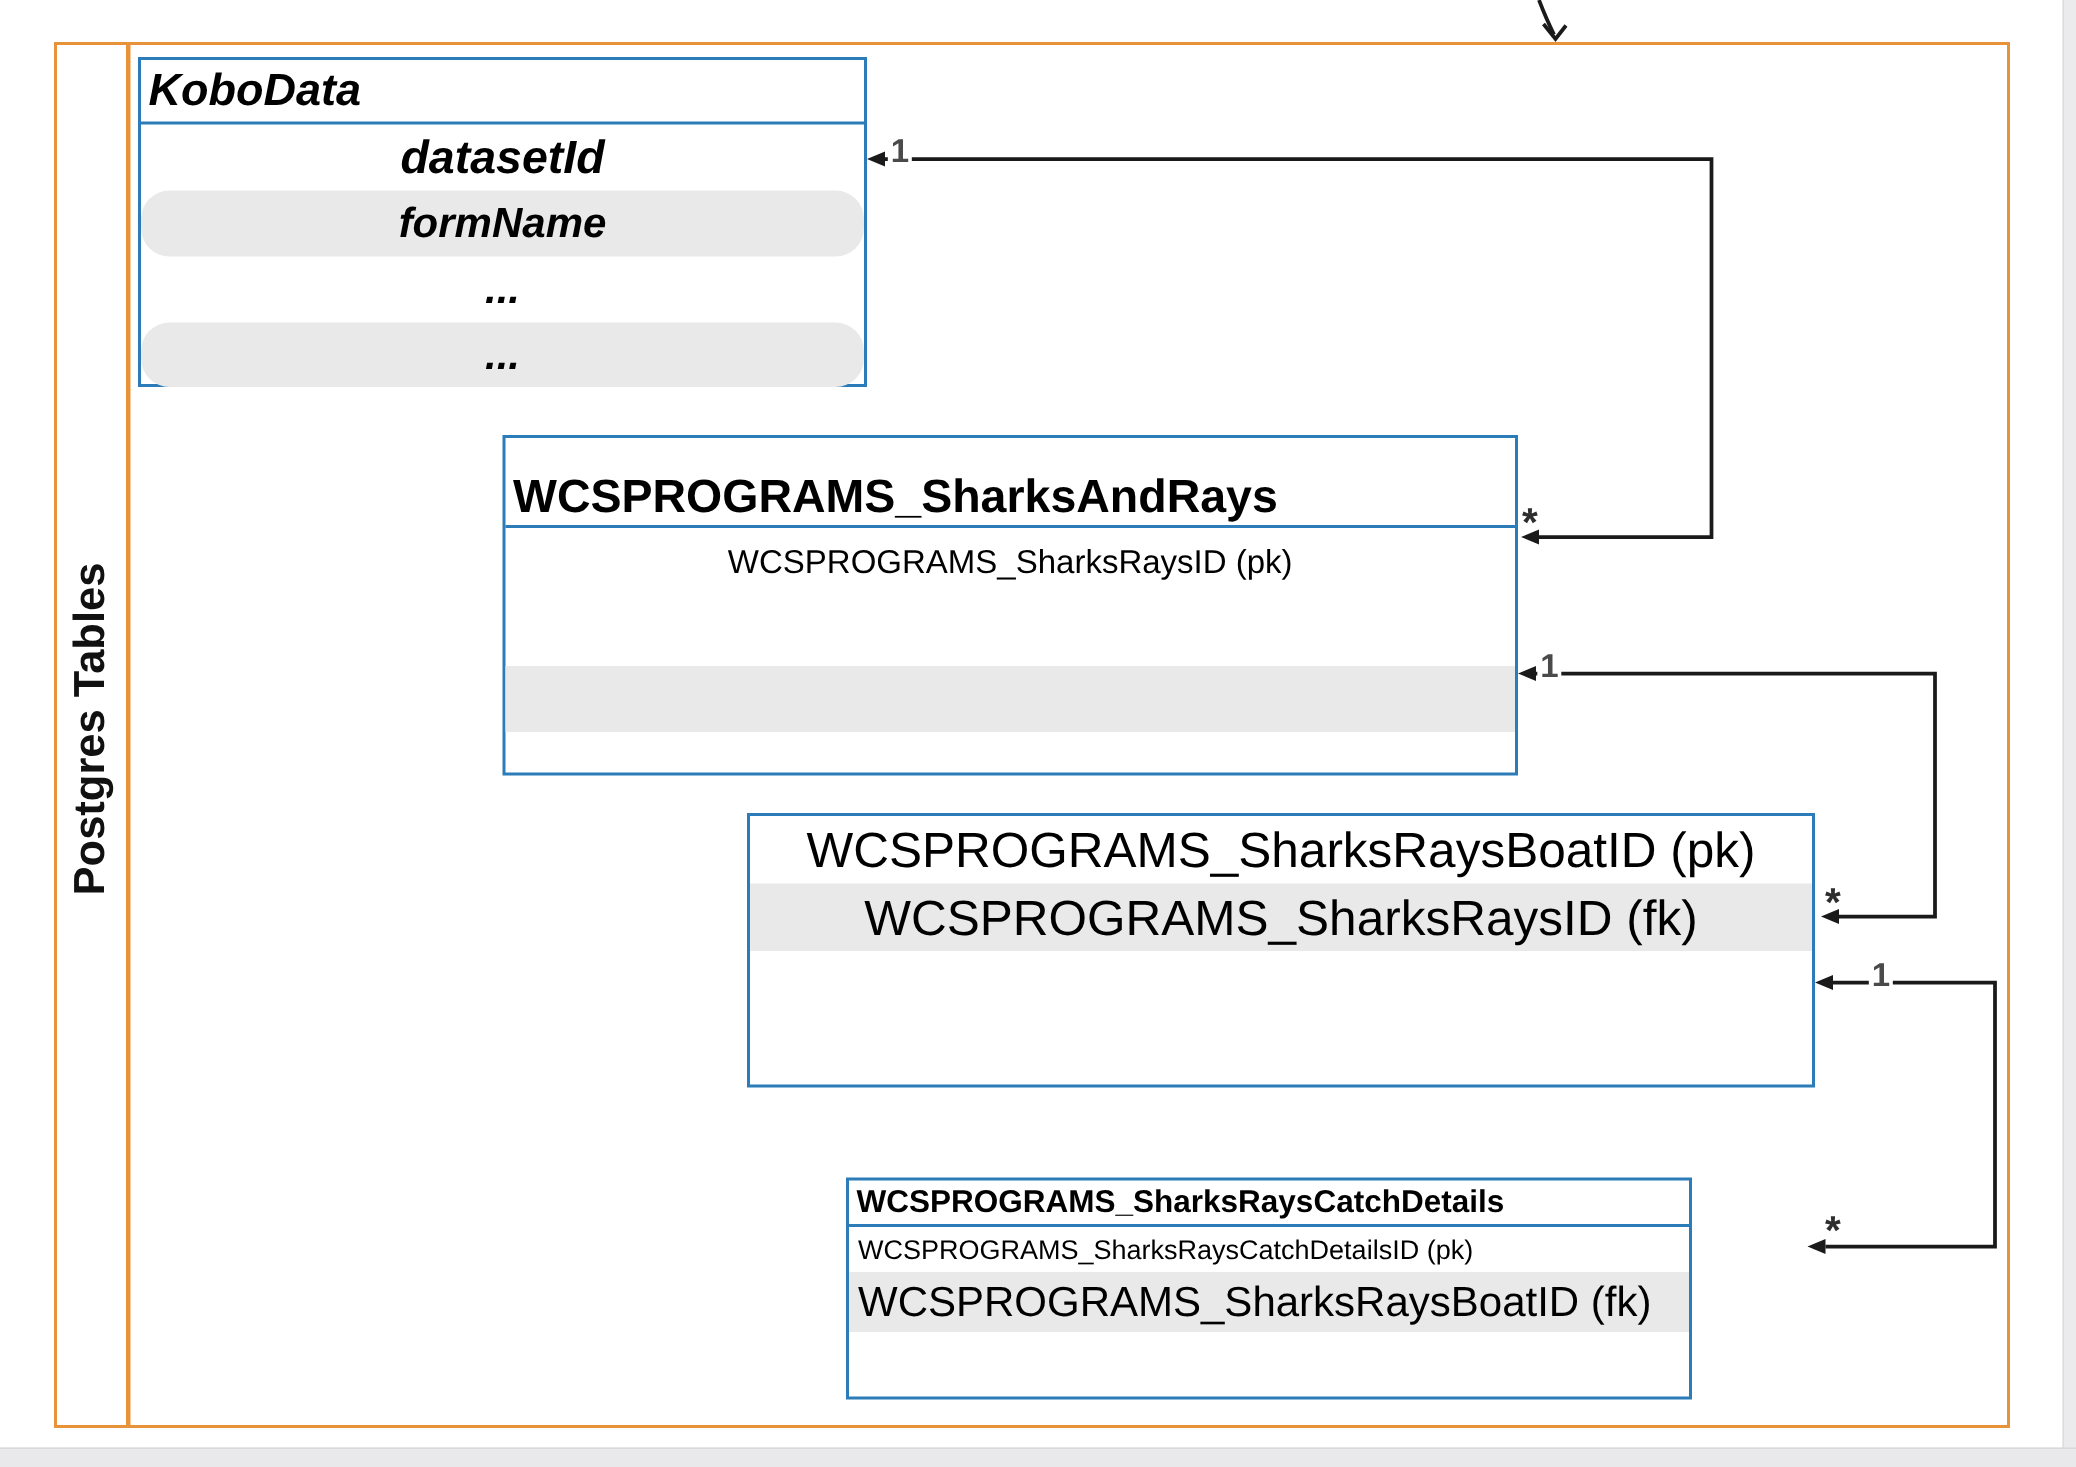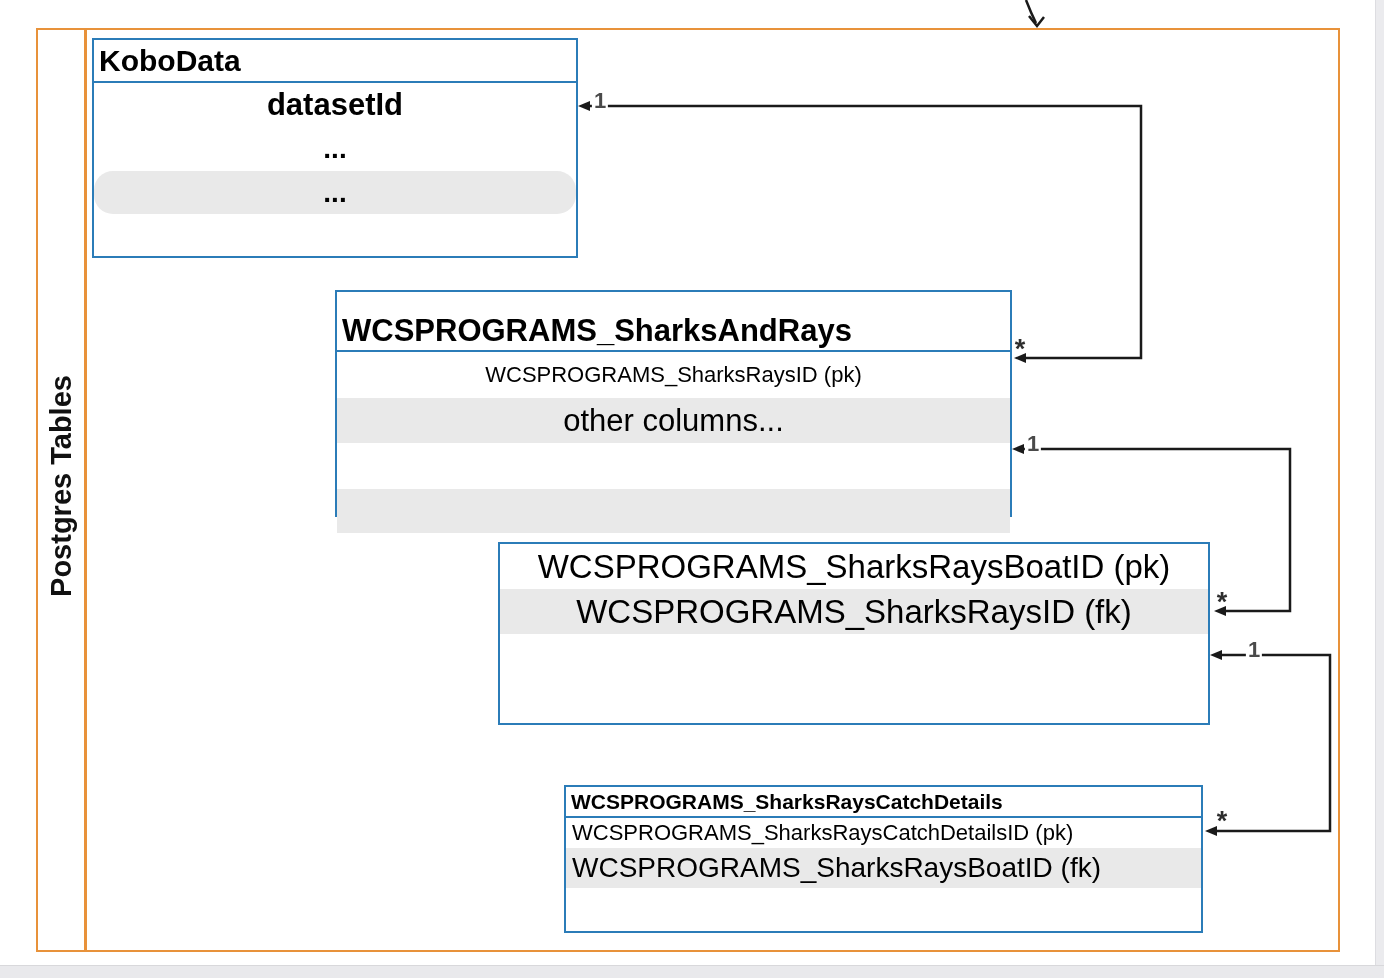--- a/index.html
+++ b/index.html
@@ -76,41 +76,41 @@
     </g>
   </svg>
 
   <span class="card one" style="left:600px;  top:101px;">1</span>
   <span class="card many" style="left:1020px; top:349px;">*</span>
   <span class="card one" style="left:1033px; top:444px;">1</span>
   <span class="card many" style="left:1222px; top:602px;">*</span>
   <span class="card one" style="left:1254px; top:650px;">1</span>
   <span class="card many" style="left:1222px; top:821px;">*</span>
 
-  <div class="ertable" style="left:92px; top:38px; width:486px; height:220px;">
+  <div class="ertable" style="left:92px; top:38px; width:486px; height:220px;font-style:italic;">
     <div class="hdr" style="height:43px; font-size:30px;">KoboData</div>
     <div class="row bold" style="height:44px; font-size:31px;">datasetId</div>
+    <div class="row bold gray" style="height:44px; font-size:28px;">formName</div>
     <div class="row bold" style="height:44px; font-size:28px;">...</div>
     <div class="row bold gray" style="height:43px; font-size:28px;">...</div>
   </div>
 
   <div class="ertable" style="left:335px; top:290px; width:677px; height:227px;">
     <div class="hdr" style="height:41px; font-size:31px;margin-top:19px;">WCSPROGRAMS_SharksAndRays</div>
     <div class="row blue" style="height:46px; font-size:22px;">WCSPROGRAMS_SharksRaysID (pk)</div>
-    <div class="row gray" style="height:45px; font-size:31px;">other columns...</div>
     <div class="row" style="height:46px;"></div>
     <div class="row gray" style="height:44px;"></div>
   </div>
 
   <div class="ertable" style="left:498px; top:542px; width:712px; height:183px;">
     <div class="row red" style="height:45px; font-size:33px;">WCSPROGRAMS_SharksRaysBoatID (pk)</div>
     <div class="row blue gray" style="height:45px; font-size:33px;">WCSPROGRAMS_SharksRaysID (fk)</div>
     <div class="row" style="height:48px;"></div>
   </div>
 
-  <div class="ertable" style="left:564px; top:785px; width:639px; height:148px;">
+  <div class="ertable" style="left:564px; top:785px; width:564px; height:148px;">
     <div class="hdr" style="height:31px; font-size:21px;">WCSPROGRAMS_SharksRaysCatchDetails</div>
-    <div class="row left" style="height:30px; font-size:22px;">WCSPROGRAMS_SharksRaysCatchDetailsID (pk)</div>
+    <div class="row left" style="height:30px; font-size:18px;">WCSPROGRAMS_SharksRaysCatchDetailsID (pk)</div>
     <div class="row left red gray" style="height:40px; font-size:28px;">WCSPROGRAMS_SharksRaysBoatID (fk)</div>
     <div class="row" style="height:42px;"></div>
   </div>
 
 </div>
 
 </body></html>

